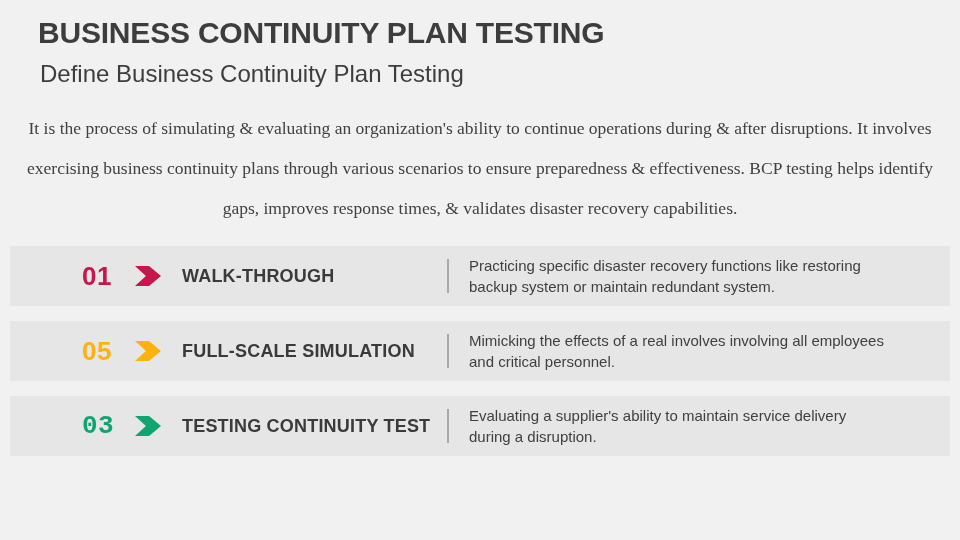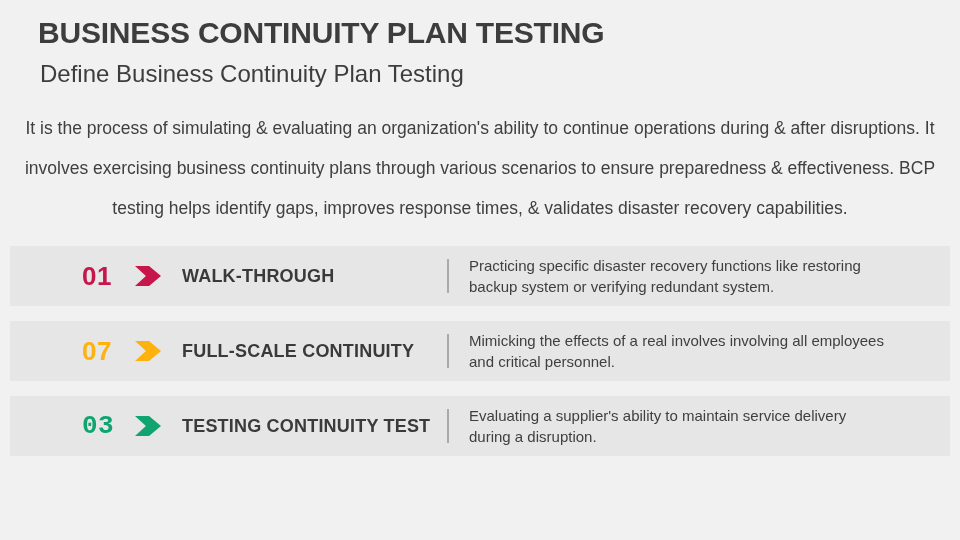--- a/index.html
+++ b/index.html
@@ -18,21 +18,21 @@
     letter-spacing: -0.2px; margin: 0; white-space: nowrap;
   }
   .subtitle {
     position: absolute; left: 40px; top: 60px;
     font-size: 24px; font-weight: 400; color: #3D3D3D;
     margin: 0; white-space: nowrap;
   }
   .definition {
     position: absolute; left: 15px; top: 108px; width: 930px;
     font-size: 17.5px; line-height: 40px; color: #404040;
-    text-align: center; margin: 0;
+    text-align: center; margin: 0; font-family: Liberation Serif, serif;
   }
 
   .rows {
     position: absolute; left: 10px; top: 246px; width: 940px;
     display: flex; flex-direction: column; gap: 15px;
   }
   .row {
     position: relative; height: 60px; background: #E6E6E6;
   }
   .num {
@@ -68,27 +68,27 @@
 
   <p class="definition">It is the process of simulating &amp; evaluating an organization's ability to continue operations during &amp; after disruptions. It involves exercising business continuity plans through various scenarios to ensure preparedness &amp; effectiveness. BCP testing helps identify gaps, improves response times, &amp; validates disaster recovery capabilities.</p>
 
   <div class="rows">
 
     <div class="row">
       <span class="num" style="color: rgb(198, 22, 75);">01</span>
       <span class="arrow" style="background-color: rgb(198, 22, 75);"></span>
       <span class="label">WALK-THROUGH</span>
       <span class="divider"></span>
-      <span class="desc">Practicing specific disaster recovery functions like restoring backup system or verifying redundant system.</span>
+      <span class="desc">Practicing specific disaster recovery functions like restoring backup system or maintain redundant system.</span>
     </div>
 
     <div class="row">
-      <span class="num" style="color: rgb(255, 178, 13);">07</span>
+      <span class="num" style="color: rgb(255, 178, 13);">05</span>
       <span class="arrow" style="background-color: rgb(255, 178, 13);"></span>
-      <span class="label">FULL-SCALE CONTINUITY</span>
+      <span class="label">FULL-SCALE SIMULATION</span>
       <span class="divider"></span>
       <span class="desc">Mimicking the effects of a real involves involving all employees and critical personnel.</span>
     </div>
 
     <div class="row">
       <span class="num" style="color: rgb(16, 164, 113); font-family: Liberation Mono, monospace;">03</span>
       <span class="arrow" style="background-color: rgb(16, 164, 113);"></span>
       <span class="label">TESTING CONTINUITY TEST</span>
       <span class="divider"></span>
       <span class="desc">Evaluating a supplier's ability to maintain service delivery during a disruption.</span>

